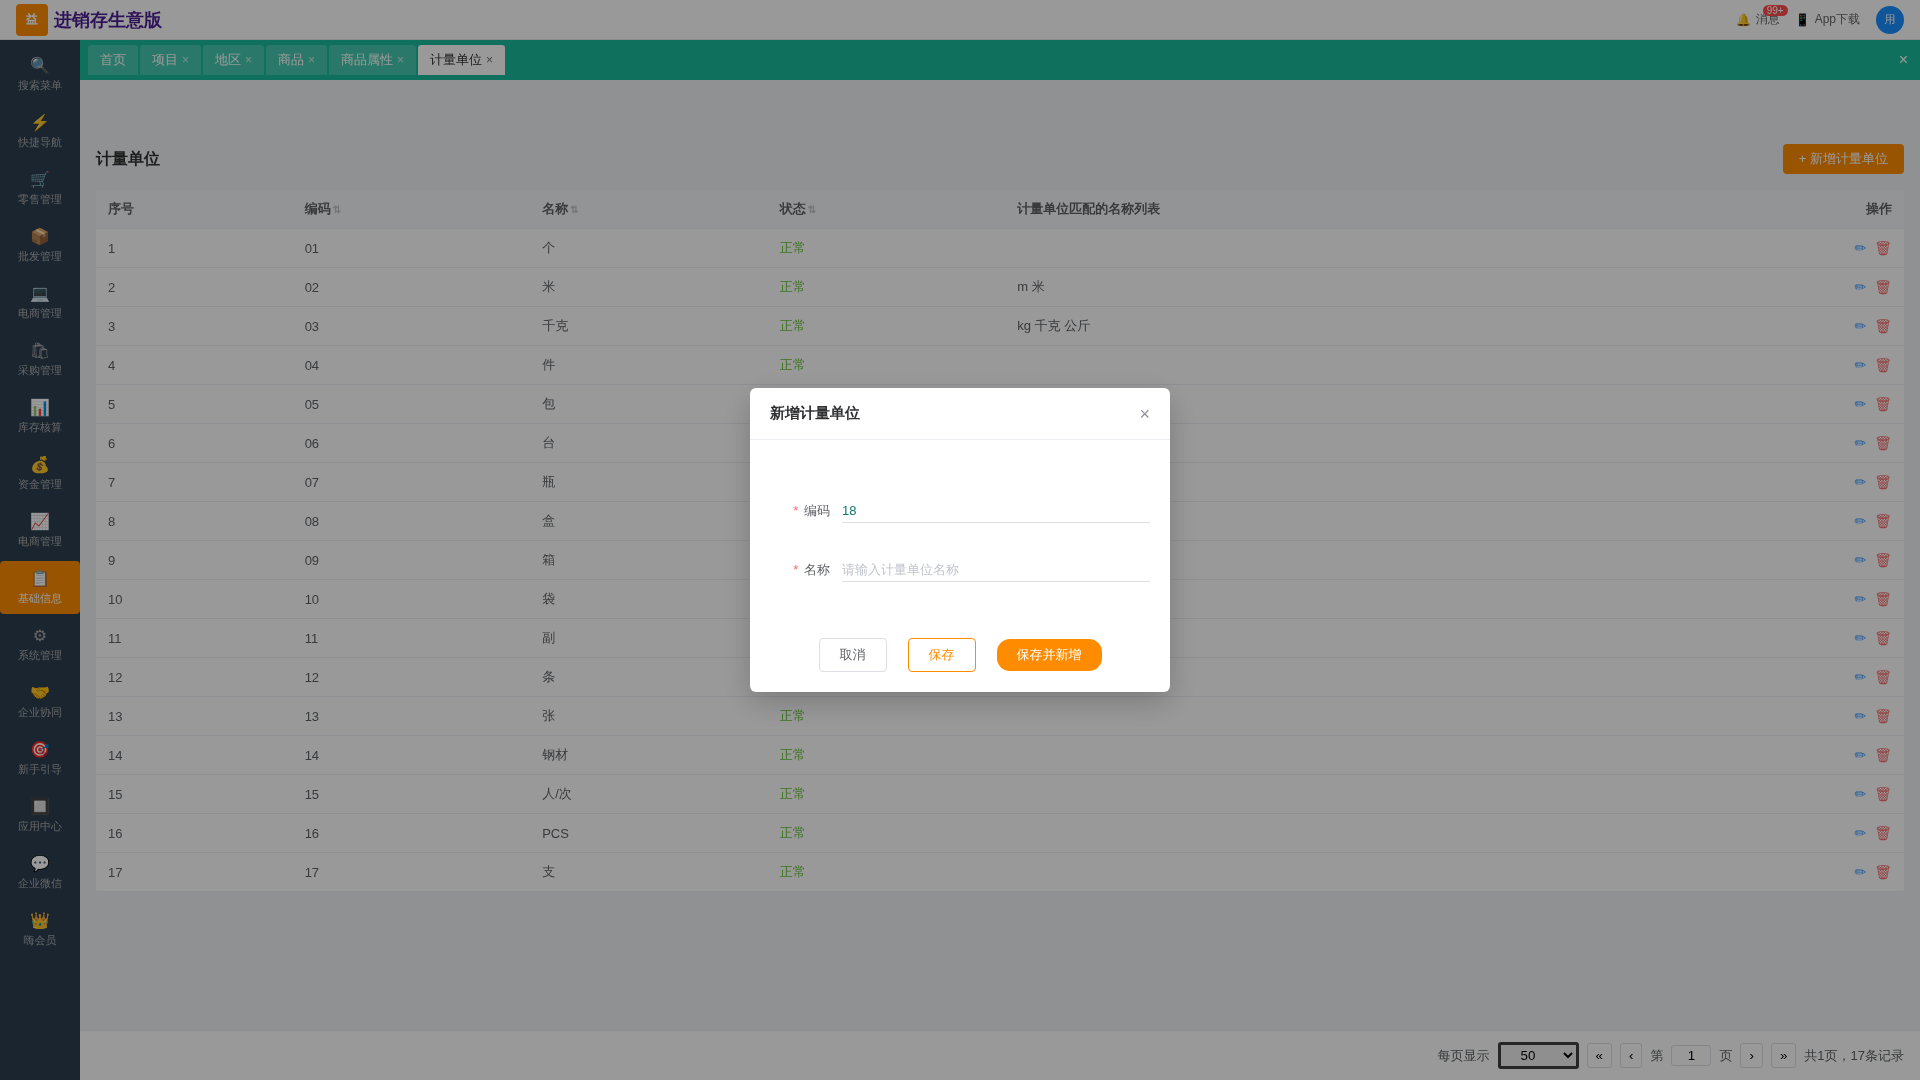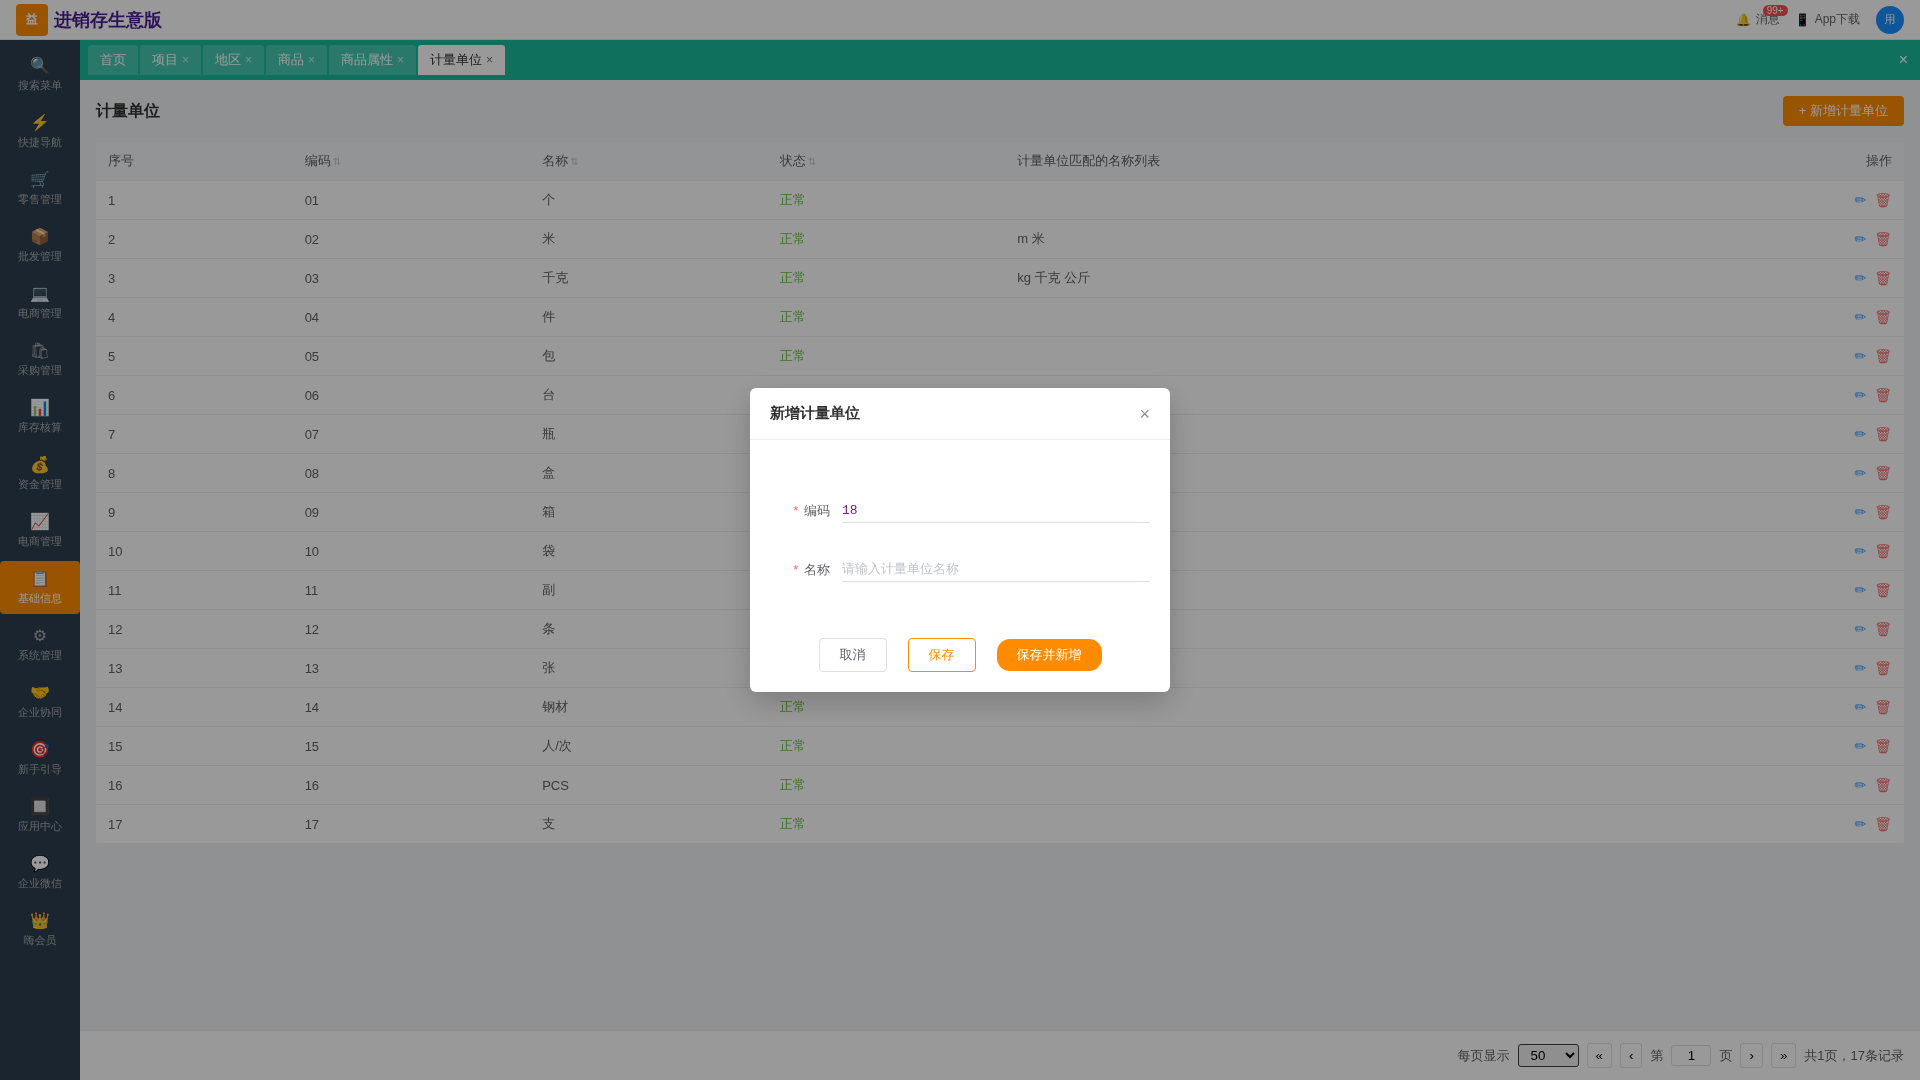--- a/index.html
+++ b/index.html
@@ -19,21 +19,21 @@
     
     .main-layout { display: flex; flex: 1; overflow: hidden; }
 
     
     .sidebar { width: 80px; background: #2c3e50; display: flex; flex-direction: column; align-items: center; padding: 8px 0; gap: 4px; overflow-y: auto; flex-shrink: 0; }
     .sidebar-item { width: 100%; display: flex; flex-direction: column; align-items: center; padding: 8px 4px; cursor: pointer; color: #aaa; font-size: 11px; gap: 3px; border-radius: 4px; }
     .sidebar-item.active { background: #ff8c00; color: #fff; }
     .sidebar-item .icon { font-size: 16px; }
 
     
-    .content-area { flex: 1; display: flex; flex-direction: column; overflow: hidden; }
+    .content-area { flex: 1; display: flex; flex-direction: column; overflow: hidden; gap: 48px; }
 
     
     .tabbar { height: 40px; background: #1abc9c; display: flex; align-items: center; padding: 0 8px; gap: 2px; flex-shrink: 0; }
     .tab { display: flex; align-items: center; padding: 6px 12px; background: rgba(255,255,255,0.2); color: white; border-radius: 3px 3px 0 0; cursor: pointer; font-size: 13px; gap: 4px; }
     .tab.active { background: white; color: #333; }
     .tab-close { font-size: 12px; cursor: pointer; color: inherit; opacity: 0.7; }
     .tabbar-end { margin-left: auto; }
     .tabbar-close-btn { background: none; border: none; color: white; cursor: pointer; font-size: 16px; padding: 4px; }
 
     
@@ -41,44 +41,44 @@
 
     
     .page-header { display: flex; align-items: center; justify-content: space-between; margin-bottom: 16px; }
     .page-title { font-size: 16px; font-weight: 600; color: #333; }
     .btn-add { background: #ff8c00; color: white; border: none; padding: 6px 16px; border-radius: 4px; cursor: pointer; font-size: 13px; }
 
     
     .table-container { background: white; border-radius: 4px; overflow: auto; }
     table { width: 100%; border-collapse: collapse; }
     thead tr { background: #f5f7fa; }
-    th { padding: 10px 12px; text-align: left; font-weight: 400; color: #606266; border-bottom: 1px solid #ebeef5; font-size: 13px; white-space: nowrap; }
+    th { padding: 10px 12px; text-align: left; font-weight: 700; color: #606266; border-bottom: 1px solid #ebeef5; font-size: 13px; white-space: nowrap; }
     td { padding: 10px 12px; border-bottom: 1px solid #ebeef5; color: #606266; font-size: 13px; }
     .status-normal { color: #67c23a; }
     .action-btns { display: flex; gap: 8px; }
     .action-btn { cursor: pointer; color: #409eff; font-size: 14px; }
     .action-btn.delete { color: #f56c6c; }
 
     
     .pagination { height: 50px; background: white; display: flex; align-items: center; justify-content: flex-end; padding: 0 16px; gap: 8px; border-top: 1px solid #ebeef5; flex-shrink: 0; font-size: 13px; color: #606266; }
-    .pagination select { padding: 2px 8px; border: 1px solid #404040; border-radius: 3px; }
+    .pagination select { padding: 2px 16px; border: 3px solid #404040; border-radius: 3px; }
     .page-btn { padding: 4px 8px; border: 1px solid #dcdfe6; background: white; cursor: pointer; border-radius: 3px; }
     .page-input { width: 40px; text-align: center; border: 1px solid #dcdfe6; border-radius: 3px; padding: 2px; }
 
     
     .modal-overlay { position: fixed; top: 0; left: 0; right: 0; bottom: 0; background: rgba(0,0,0,0.4); display: flex; align-items: center; justify-content: center; z-index: 1000; }
     .modal { background: white; border-radius: 6px; width: 420px; box-shadow: 0 10px 30px rgba(0,0,0,0.2); }
     .modal-header { display: flex; align-items: center; justify-content: space-between; padding: 16px 20px; border-bottom: 1px solid #ebeef5; }
     .modal-title { font-size: 15px; font-weight: 600; color: #303133; }
     .modal-close { cursor: pointer; color: #909399; font-size: 18px; background: none; border: none; line-height: 1; }
     .modal-body { padding: 24px 20px; }
     .form-item { display: flex; align-items: center; margin-bottom: 20px; margin-top: 35px; }
     .form-label { width: 60px; text-align: right; margin-right: 12px; color: #606266; font-size: 13px; flex-shrink: 0; }
     .form-label .required { color: #f56c6c; margin-right: 2px; }
-    .form-input { flex: 1; border: none; border-bottom: 1px solid #dcdfe6; outline: none; padding: 4px 0; font-size: 13px; color: #701a75; font-family: Liberation Mono, monospace; }
+    .form-input { flex: 1; border: none; border-bottom: 1px solid #dcdfe6; outline: none; padding: 4px 0; font-size: 13px; color: #0f766e; }
     .form-input.has-value { border-bottom-color: #dcdfe6; }
     .form-input::placeholder { color: #c0c4cc; }
     .modal-footer { padding: 12px 20px 20px; display: flex; align-items: center; justify-content: center; gap: 21px; }
     .btn-cancel { padding: 7px 20px; border: 1px solid #dcdfe6; background: white; color: #606266; border-radius: 4px; cursor: pointer; font-size: 13px; }
     .btn-save { padding: 7px 20px; border: 1px solid #ff8c00; background: white; color: #ff8c00; border-radius: 4px; cursor: pointer; font-size: 13px; }
     .btn-save-add { padding: 7px 20px; border: none; background: #ff8c00; color: white; border-radius: 13px; cursor: pointer; font-size: 13px; }
     .sort-icon { color: #c0c4cc; font-size: 10px; margin-left: 2px; }
   </style>
 </head>
 <body>

